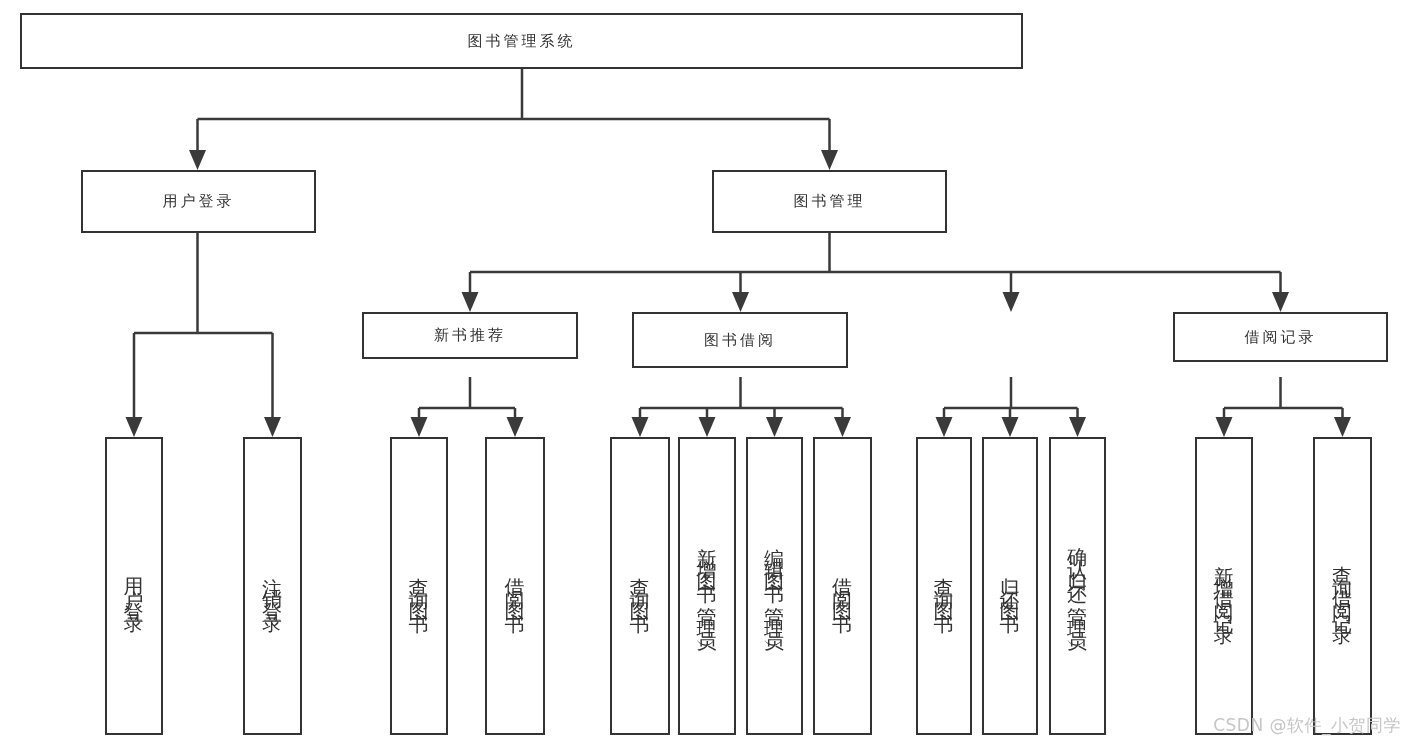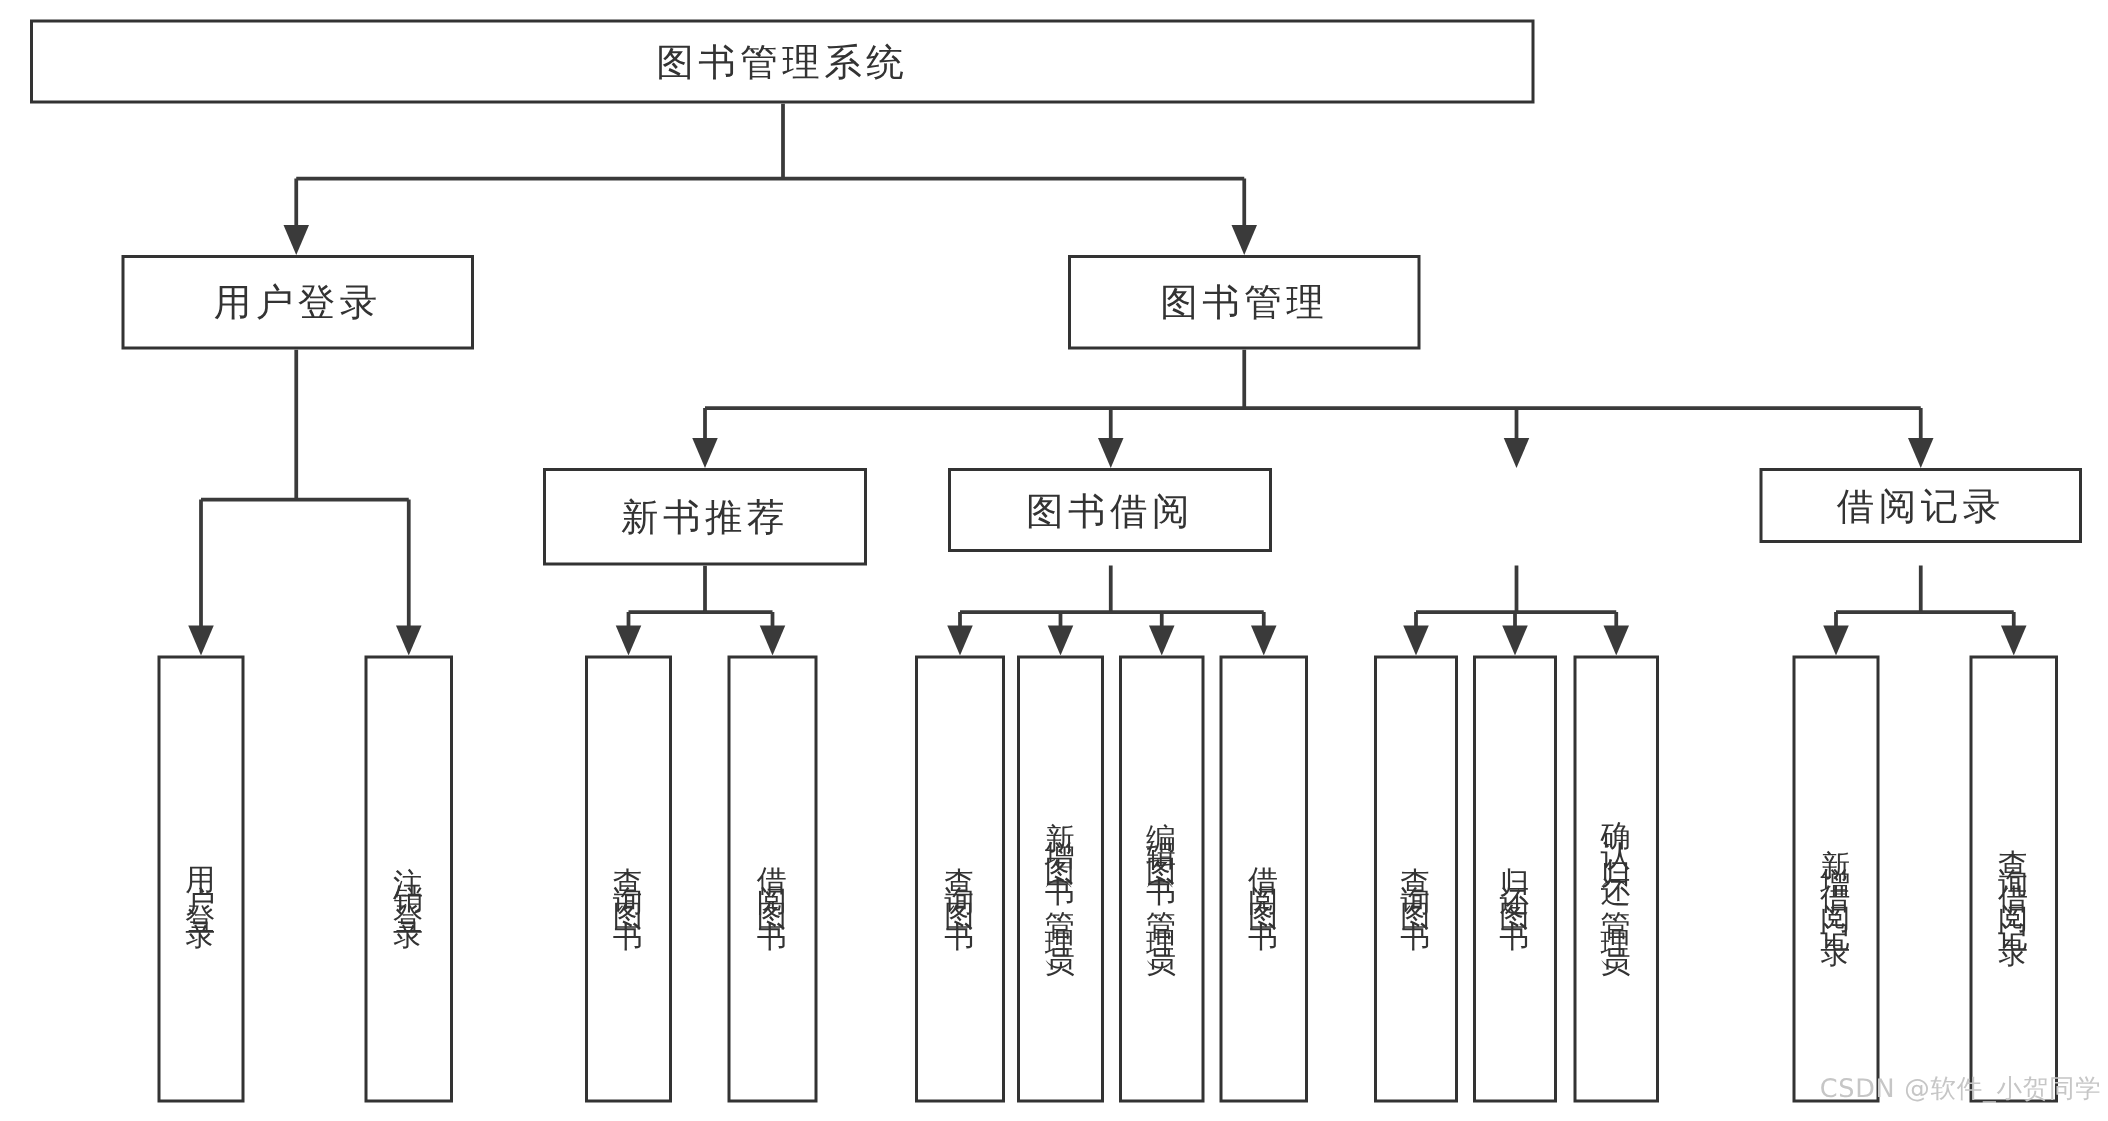--- a/index.html
+++ b/index.html
@@ -14,21 +14,21 @@
   .box{
     position:absolute;
     box-sizing:border-box;
     background:#ffffff;
     border:2.5px solid #333333;
     display:flex;align-items:center;justify-content:center;
     color:#333333;
     z-index:2;
   }
   .hbox .lbl{
-    font-size:25px;
+    font-size:15px;
     letter-spacing:3px;
     white-space:nowrap;
     color:#333333;
   }
   .vbox .lbl{
     writing-mode:vertical-rl;
     text-orientation:mixed;
     font-size:20px;
     letter-spacing:12px;
     line-height:1;
@@ -87,21 +87,21 @@
     <span class="lbl">图书管理系统</span>
   </div>
 
   <div class="box hbox" style="left:81px;top:170px;width:235px;height:63px;">
     <span class="lbl">用户登录</span>
   </div>
   <div class="box hbox" style="left:712px;top:170px;width:235px;height:63px;">
     <span class="lbl">图书管理</span>
   </div>
 
-  <div class="box hbox" style="left:362px;top:312px;width:216px;height:65px;">
+  <div class="box hbox" style="left:362px;top:312px;width:216px;height:47px;">
     <span class="lbl">新书推荐</span>
   </div>
   <div class="box hbox" style="left:632px;top:312px;width:216px;height:56px;">
     <span class="lbl">图书借阅</span>
   </div>
   <div class="box hbox" style="left:1173px;top:312px;width:215px;height:50px;">
     <span class="lbl">借阅记录</span>
   </div>
 
   <div class="box vbox" style="left:105px;top:437px;width:58px;height:298px;">

